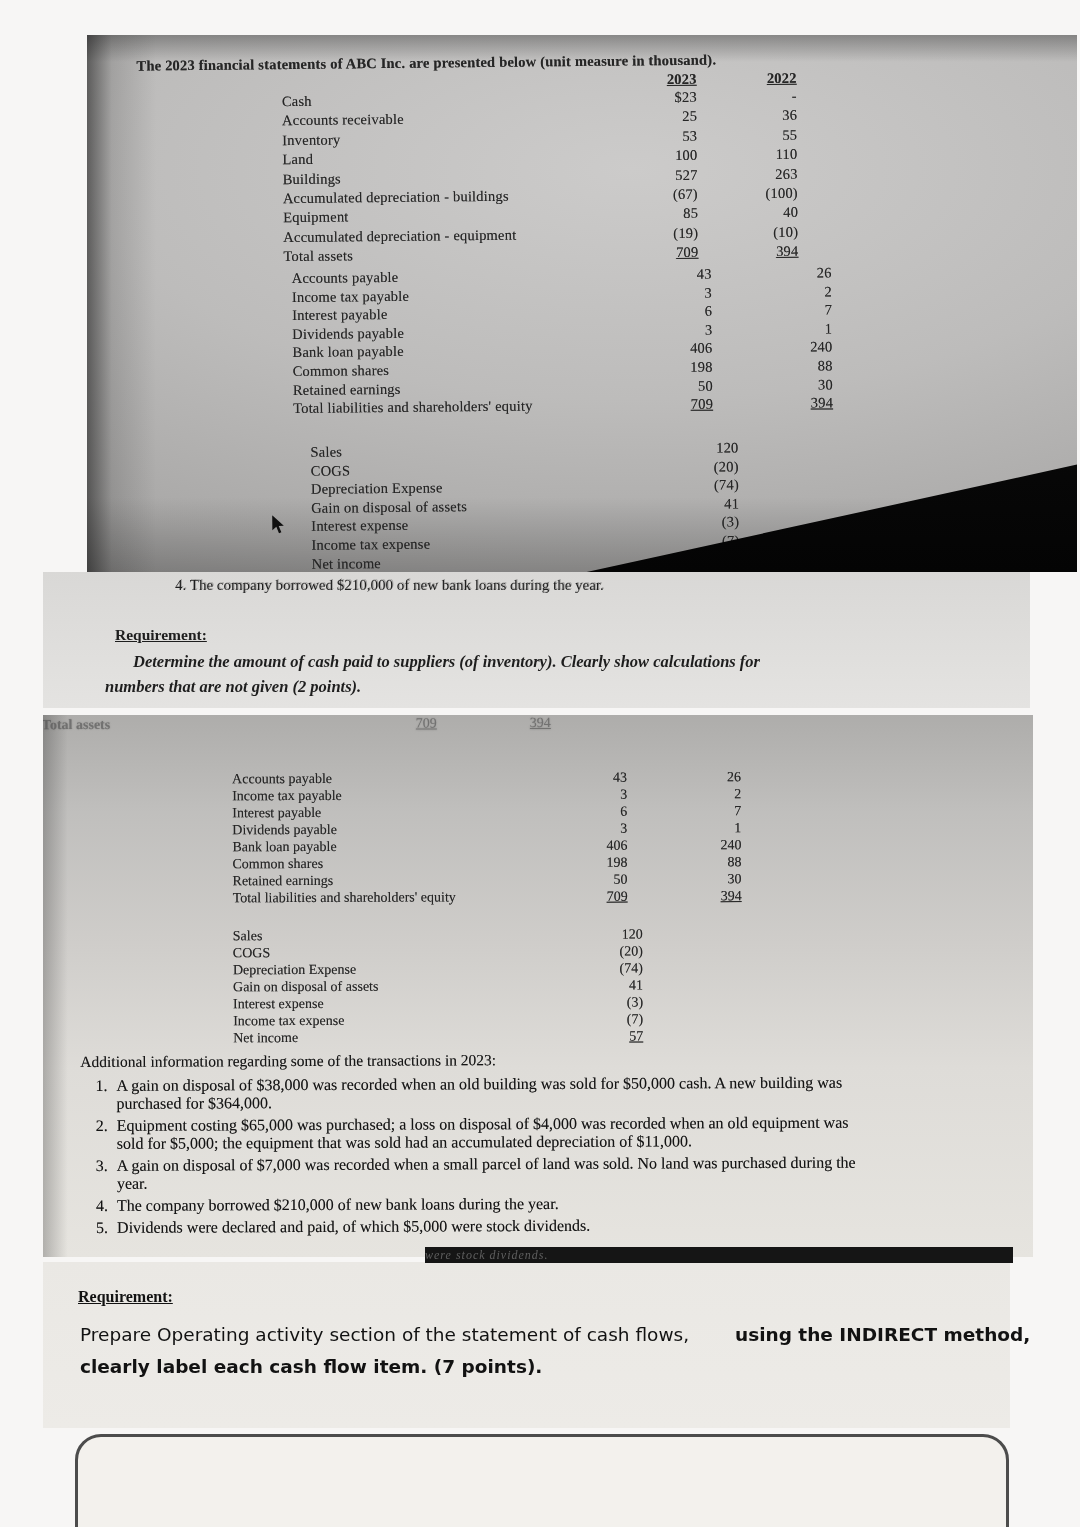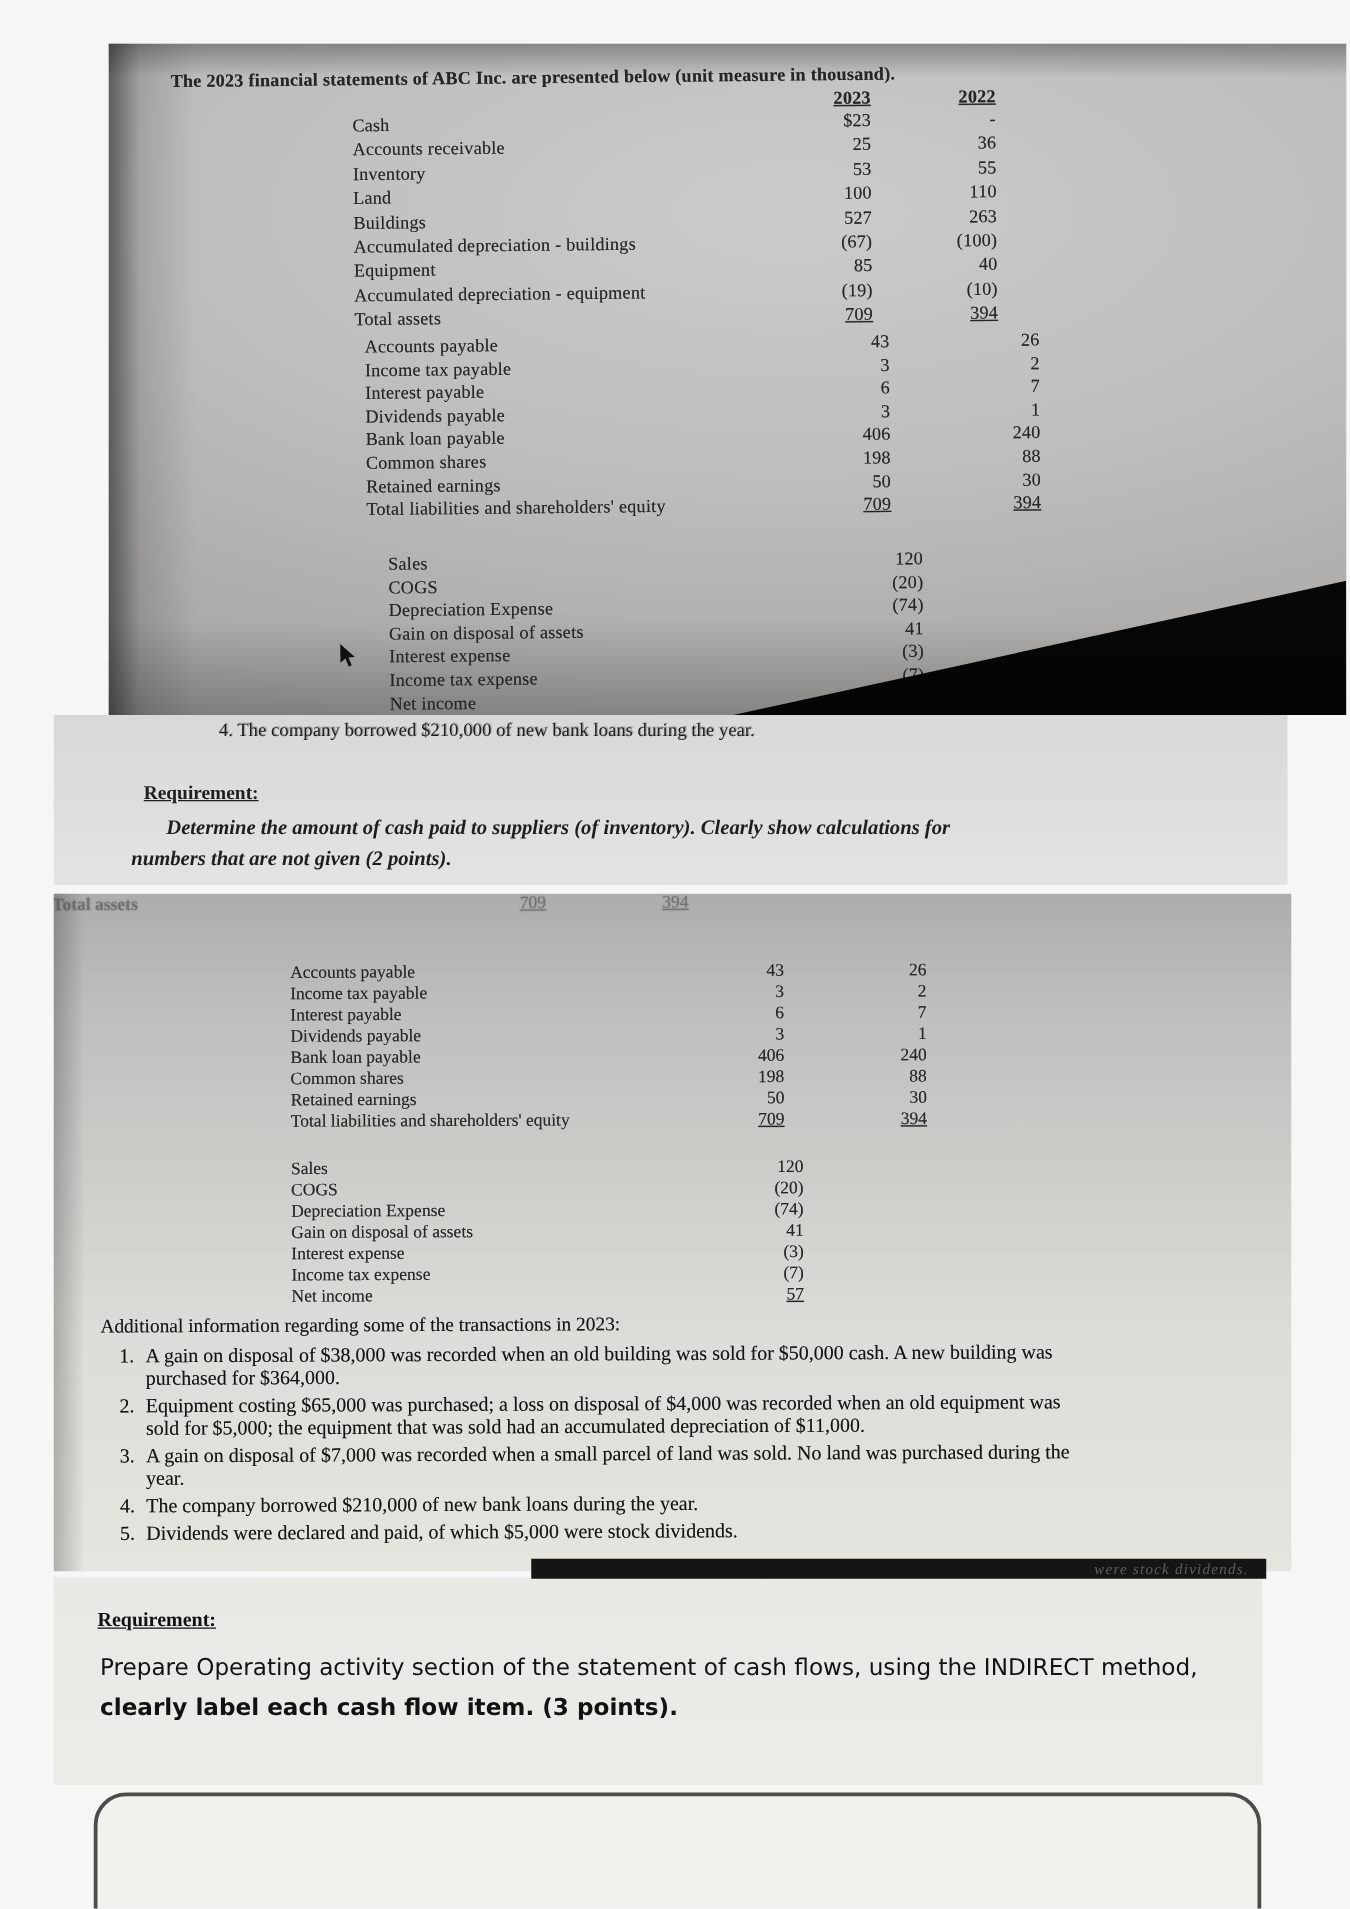--- a/index.html
+++ b/index.html
@@ -91,35 +91,35 @@
 
   .p2-heading { position:absolute; left:37px; top:336px; font-size:15.5px; color:#161616; }
   .p2-notes { position:absolute; left:52px; top:360px; width:830px; font-size:16px; color:#141414; }
   .p2-notes .row { display:flex; margin-bottom:4px; line-height:18px; }
   .p2-notes .c-num { width:21px; flex-shrink:0; }
   .p2-notes .c-text { width:760px; }
 
   
   .dark-strip {
     position:absolute; left:425px; top:1247px; width:588px; height:16px;
-    background:#151515; z-index:5; display:flex; align-items:center; justify-content:flex-end;
+    background:#151515; z-index:5; display:flex; align-items:center; justify-content:flex-start;
     padding-right:14px; box-sizing:border-box;
   }
   .dark-strip span { color:#9a9a9a; opacity:.55; font-size:12px; letter-spacing:1px; font-style:italic; }
 
   
   .bottom {
     position:absolute; left:43px; top:1262px; width:967px; height:166px;
     background:linear-gradient(180deg,#eae8e4,#edebe7);
     color:#121212;
   }
   .bot-req { position:absolute; left:35px; top:26px; font-size:16px; font-weight:700; text-decoration:underline; }
   .bot-task1 { position:absolute; left:37px; top:62px; font-family:"DejaVu Sans","Liberation Sans",sans-serif; font-size:18.5px; white-space:nowrap; }
   .bot-task2 { position:absolute; left:37px; top:94px; font-family:"DejaVu Sans","Liberation Sans",sans-serif; font-size:18.5px; font-weight:700; }
-  .task-b { font-weight:400; }
+  .task-b { font-weight:700;margin-left:40px; }
 
   
   .answer-box {
     position:absolute; left:75px; top:1434px; width:928px; height:150px;
     border:3px solid #4c4c4c; border-radius:26px; background:#f3f1ed;
   }
 </style>
 </head>
 <body>
 
@@ -382,18 +382,18 @@
 
   <div class="dark-strip">
     <span>were stock dividends.</span>
   </div>
 
   <div class="bottom">
     <div class="bot-req">Requirement:</div>
     <div class="bot-task1">
       <span>Prepare Operating activity section of the statement of cash flows, </span><span class="task-b">using the INDIRECT method,</span>
     </div>
-    <div class="bot-task2">clearly label each cash flow item. (3 points).</div>
+    <div class="bot-task2">clearly label each cash flow item. (7 points).</div>
   </div>
 
   <div class="answer-box"></div>
 
 </div>
 
 </body></html>

